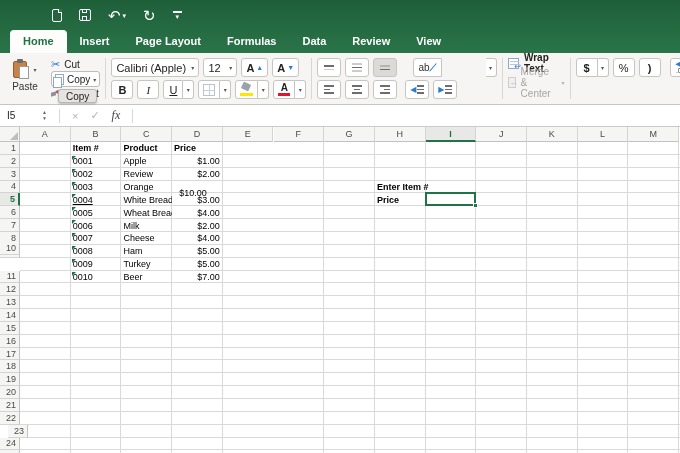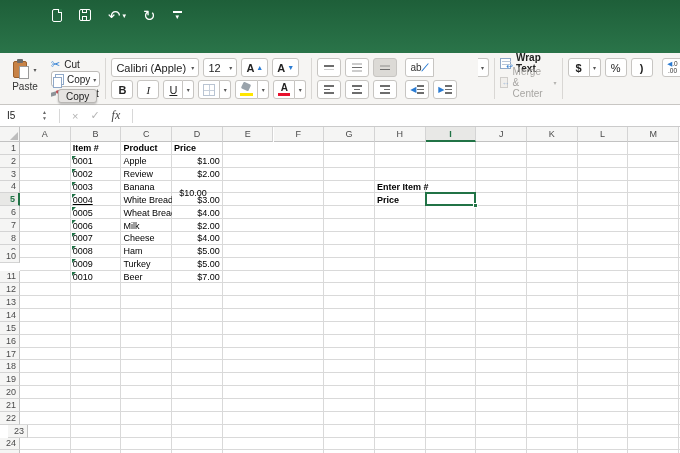--- a/index.html
+++ b/index.html
@@ -156,20 +156,29 @@
     <span class="g">
         <span>↻</span>
       </span>
     <span class="g">
         <span class="icon-qatopt">
           <span class="bar"></span>
           <span class="arrow">▾</span>
         </span>
       </span>
   </div>
+  <div class="tabs" id="tabs">
+      <div class="tab active">Home</div>
+      <div class="tab">Insert</div>
+      <div class="tab">Page Layout</div>
+      <div class="tab">Formulas</div>
+      <div class="tab">Data</div>
+      <div class="tab">Review</div>
+      <div class="tab">View</div>
+    </div>
 </div>
 
 <div class="ribbon">
 
   <div class="rgroup" style="display:flex;">
     <div class="paste">
       <div style="display:flex;align-items:center;gap:3px;">
         <span class="clipboard">
           <span class="board"></span>
             <span class="clip"></span>
@@ -275,21 +284,21 @@
             <i style="width:10px;"></i>
             <i style="width:10px;opacity:.35;"></i>
           </span>
         </span>
       <span class="rbtn pressed" style="width:24px;">
           <span class="alines">
             <i style="width:10px;opacity:.35;"></i>
             <i style="width:10px;"></i>
           </span>
         </span>
-      <span class="seg" style="margin-left:4px;gap:44px;">
+      <span class="seg" style="margin-left:12px;gap:44px;">
         <span class="rbtn">
             <span class="icon-orient"><span>ab</span><span class="pen">⟋</span></span>
           </span>
         <span class="dd">▾</span>
       </span>
     </div>
     <div class="rrow">
       <span class="rbtn" style="width:24px;">
           <span class="alines">
             <i style="width:10px;"></i>
@@ -413,21 +422,21 @@
     <div class="colh" style="left: 628.4px; width: 50.7px;">M</div>
     <div class="rowh" style="top: 15px; height: 12.85px;">1</div>
     <div class="rowh" style="top: 27.85px; height: 12.85px;">2</div>
     <div class="rowh" style="top: 40.7px; height: 12.85px;">3</div>
     <div class="rowh" style="top: 53.55px; height: 12.85px;">4</div>
     <div class="rowh sel" style="top: 66.4px; height: 12.85px;">5</div>
     <div class="rowh" style="top: 79.25px; height: 12.85px;">6</div>
     <div class="rowh" style="top: 92.1px; height: 12.85px;">7</div>
     <div class="rowh" style="top: 104.95px; height: 12.85px;">8</div>
     <div class="rowh" style="top: 117.8px; height: 12.85px;">9</div>
-    <div class="rowh" style="top: 115px; height: 12.85px; margin-top: 8px;">10</div>
+    <div class="rowh" style="top: 115px; height: 12.85px;">10</div>
     <div class="rowh" style="top: 143.5px; height: 12.85px;">11</div>
     <div class="rowh" style="top: 156.35px; height: 12.85px;">12</div>
     <div class="rowh" style="top: 169.2px; height: 12.85px;">13</div>
     <div class="rowh" style="top: 182.05px; height: 12.85px;">14</div>
     <div class="rowh" style="top: 194.9px; height: 12.85px;">15</div>
     <div class="rowh" style="top: 207.75px; height: 12.85px;">16</div>
     <div class="rowh" style="top: 220.6px; height: 12.85px;">17</div>
     <div class="rowh" style="top: 233.45px; height: 12.85px;">18</div>
     <div class="rowh" style="top: 246.3px; height: 12.85px;">19</div>
     <div class="rowh" style="top: 259.15px; height: 12.85px;">20</div>
@@ -442,21 +451,21 @@
     <div class="cell" style="left: 70.7px; top: 27.85px; width: 50.7px; height: 12.85px;">0001</div>
     <span class="flag" style="left: 71.7px; top: 28.85px;"></span>
     <div class="cell" style="left: 121.4px; top: 27.85px; width: 50.7px; height: 12.85px;">Apple</div>
     <div class="cell right" style="left: 172.1px; top: 27.85px; width: 50.7px; height: 12.85px;">$1.00</div>
     <div class="cell" style="left: 70.7px; top: 40.7px; width: 50.7px; height: 12.85px;">0002</div>
     <span class="flag" style="left: 71.7px; top: 41.7px;"></span>
     <div class="cell" style="left: 121.4px; top: 40.7px; width: 50.7px; height: 12.85px;">Review</div>
     <div class="cell right" style="left: 172.1px; top: 40.7px; width: 50.7px; height: 12.85px;">$2.00</div>
     <div class="cell" style="left: 70.7px; top: 53.55px; width: 50.7px; height: 12.85px;">0003</div>
     <span class="flag" style="left: 71.7px; top: 54.55px;"></span>
-    <div class="cell" style="left: 121.4px; top: 53.55px; width: 50.7px; height: 12.85px;">Banana</div>
+    <div class="cell" style="left: 121.4px; top: 53.55px; width: 50.7px; height: 12.85px;">Orange</div>
     <div class="cell right" style="left: 159px; top: 53.55px; width: 50.7px; height: 24px;">$10.00</div>
     <div class="cell" style="left: 70.7px; top: 66.4px; width: 50.7px; height: 12.85px; text-decoration: underline;">0004</div>
     <span class="flag" style="left: 71.7px; top: 67.4px;"></span>
     <div class="cell" style="left: 121.4px; top: 66.4px; width: 50.7px; height: 12.85px;">White Bread</div>
     <div class="cell right" style="left: 172.1px; top: 66.4px; width: 50.7px; height: 12.85px;">$3.00</div>
     <div class="cell" style="left: 70.7px; top: 79.25px; width: 50.7px; height: 12.85px;">0005</div>
     <span class="flag" style="left: 71.7px; top: 80.25px;"></span>
     <div class="cell" style="left: 121.4px; top: 79.25px; width: 50.7px; height: 12.85px;">Wheat Bread</div>
     <div class="cell right" style="left: 172.1px; top: 79.25px; width: 50.7px; height: 12.85px;">$4.00</div>
     <div class="cell" style="left: 70.7px; top: 92.1px; width: 50.7px; height: 12.85px;">0006</div>

